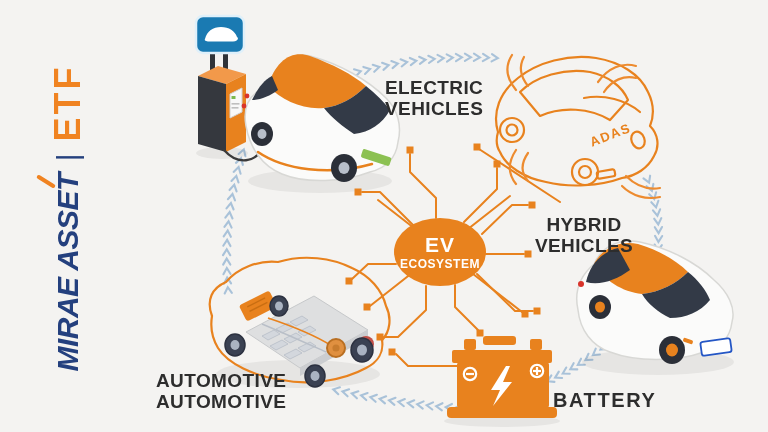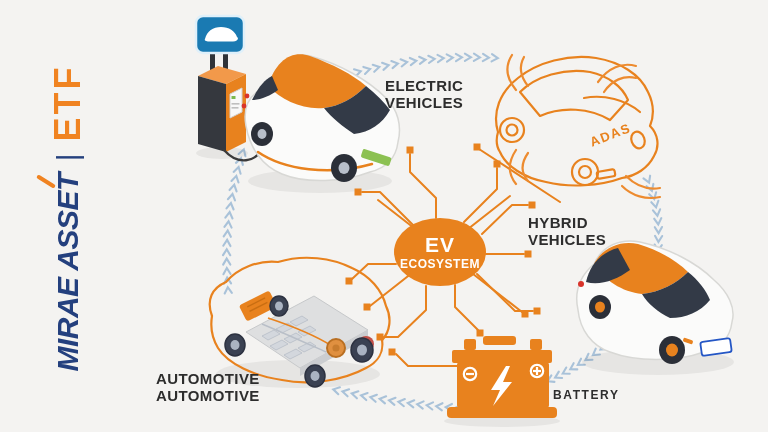--- a/index.html
+++ b/index.html
@@ -11,27 +11,27 @@
     overflow:hidden;font-family:"Liberation Sans",sans-serif;}
   svg{position:absolute;inset:0;}
   
   .tr{stroke:var(--accent);stroke-width:2;fill:none;stroke-linejoin:round;stroke-linecap:round;}
   .sq{fill:var(--accent);}
   .outline{stroke:var(--accent);stroke-width:2.2;fill:none;stroke-linecap:round;stroke-linejoin:round;}
   .arcmark{stroke:#ED8B2F;stroke-width:2.2;fill:none;stroke-linecap:round;}
   .shadow{fill:rgba(0,0,0,0.055);}
   
   .lbl{position:absolute;font-weight:bold;color:var(--label);line-height:1.1;
-       letter-spacing:.4px;font-size:15px;}
+       letter-spacing:.4px;font-size:19px;}
   .lbl span{display:block;}
   #lbl-ev{left:385px;top:78px;}
   #lbl-nat{left:647px;top:73px;}
-  #lbl-hv{left:528px;top:215px;width:112px;text-align:left;}
+  #lbl-hv{left:528px;top:215px;width:112px;text-align:center;}
   #lbl-ac{left:156px;top:371px;width:124px;}
-  #lbl-bat{left:553px;top:389px;font-size:12px;letter-spacing:1.6px;}
+  #lbl-bat{left:553px;top:389px;font-size:20px;letter-spacing:1.6px;}
   
   .logo{position:absolute;left:-112px;top:192px;width:360px;height:52px;
     transform:rotate(-90deg);display:flex;align-items:center;justify-content:center;gap:12px;}
   .brand{font-style:italic;font-weight:800;font-size:30px;color:var(--navy);
     letter-spacing:-.5px;position:relative;white-space:nowrap;}
   .brand .swoosh{position:absolute;right:-2px;top:-7px;width:21px;height:4px;
     background:var(--etf);transform:rotate(-58deg);border-radius:2px;}
   .sep{font-size:30px;font-weight:400;color:var(--navy);}
   .etf{font-weight:800;font-size:36px;color:var(--etf);letter-spacing:3px;}
   .hub-ev{font:bold 21px "Liberation Sans",sans-serif;letter-spacing:1px;}

